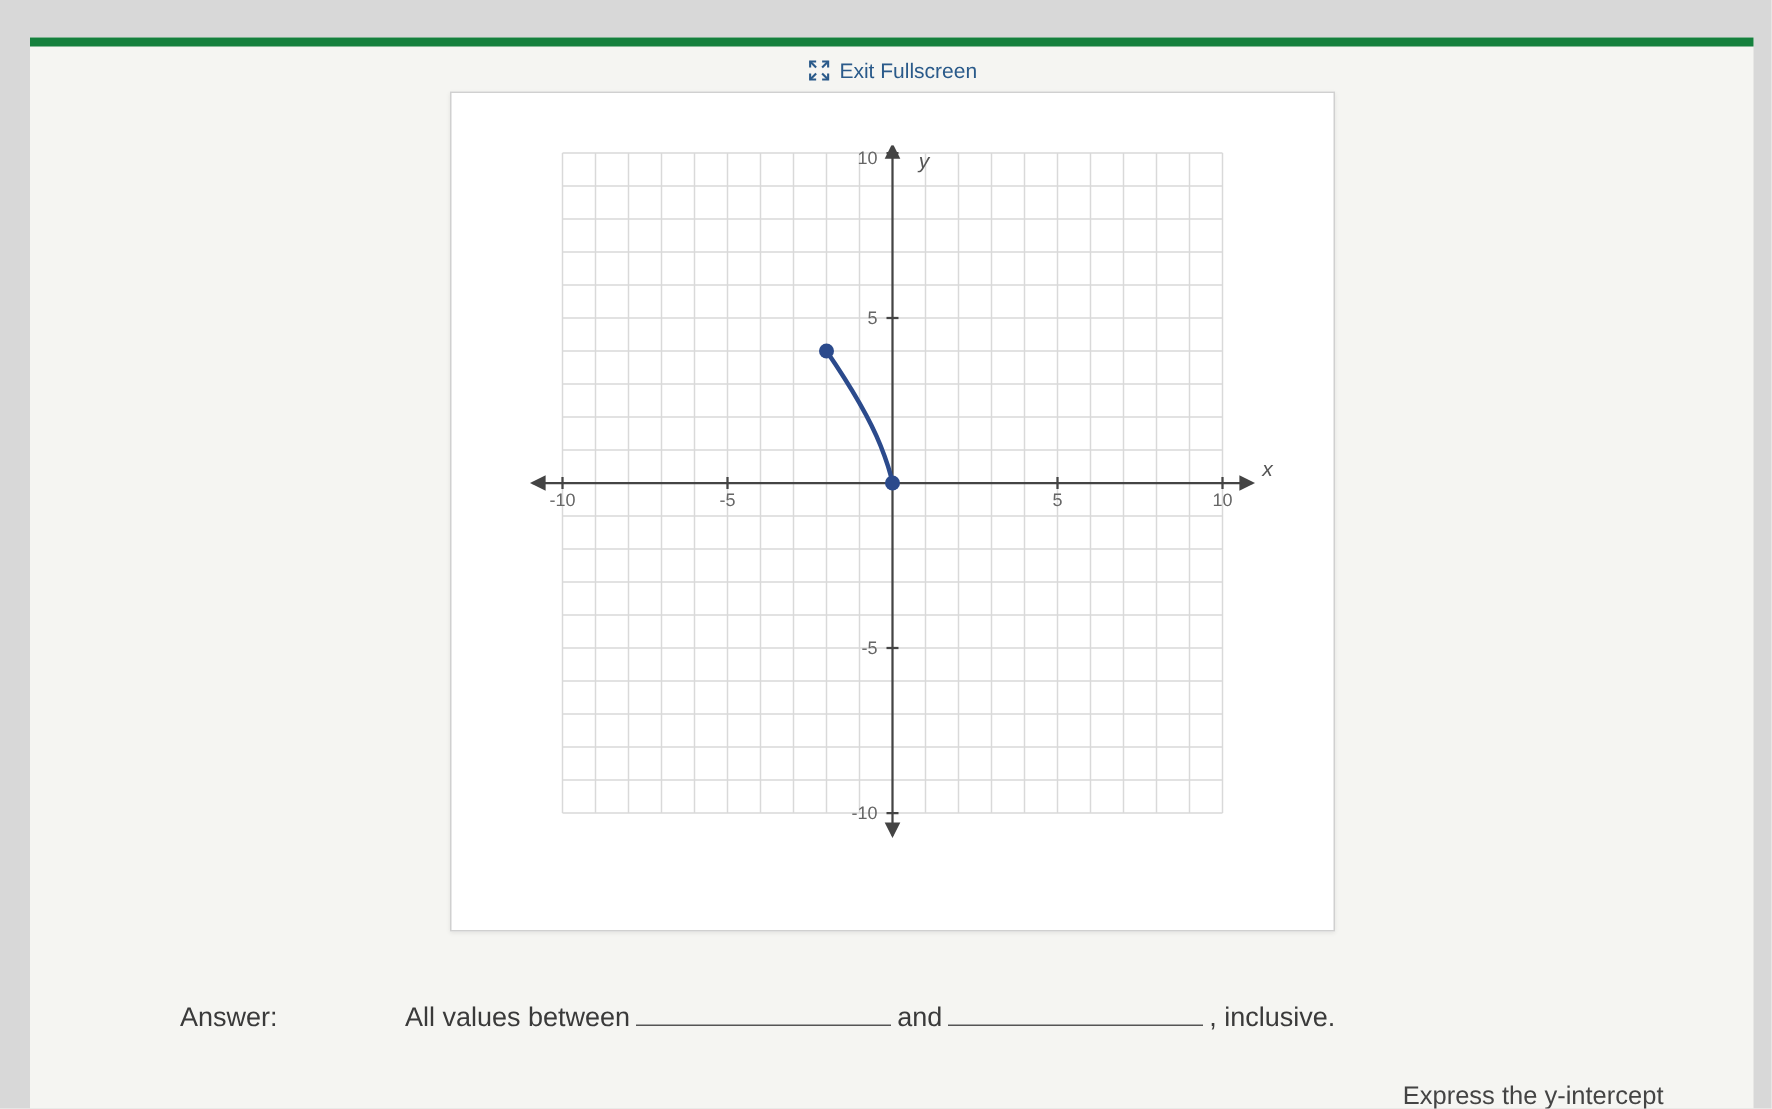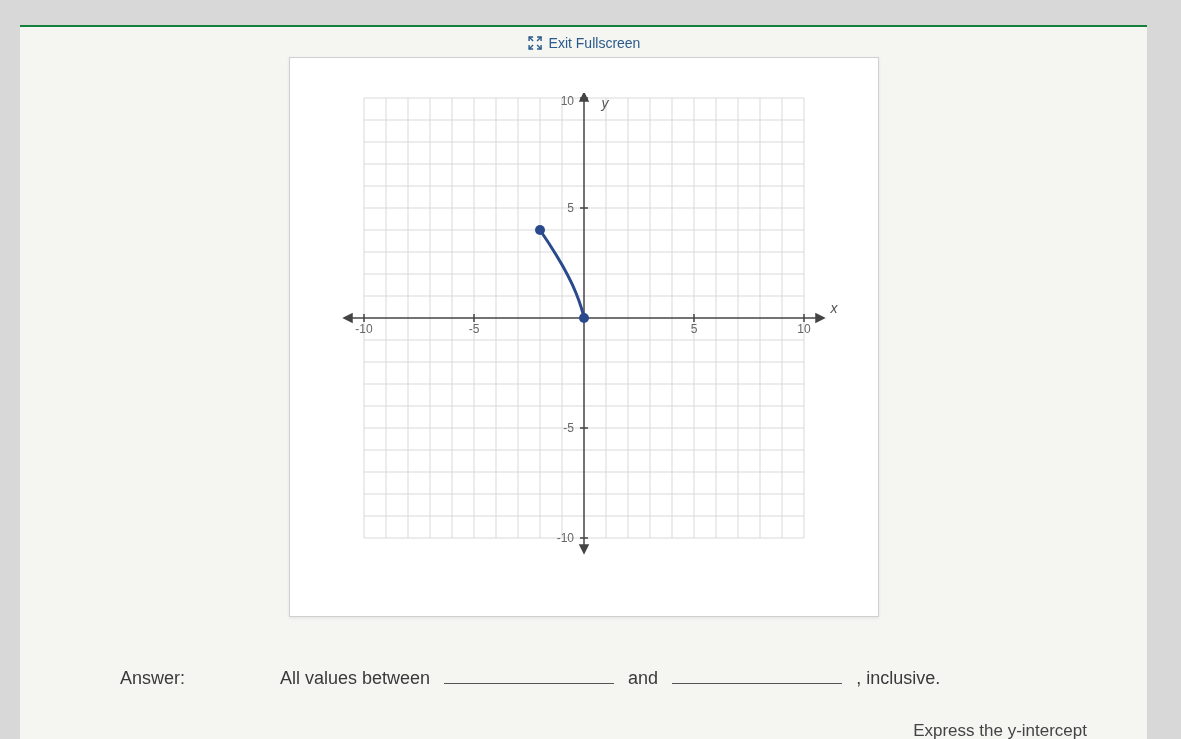--- a/index.html
+++ b/index.html
@@ -6,24 +6,24 @@
     body {
       font-family: Arial, sans-serif;
       background: #d8d8d8;
       width: 1181px;
       height: 739px;
       position: relative;
       overflow: hidden;
     }
     .page-container {
       background: #f5f5f2;
-      margin: 25px 34px 0 20px;
+      margin: 25px 12px 0 20px;
       height: 714px;
       position: relative;
-      border-top: 2px solid #15803d;
+      border-top: 6px solid #15803d;
       padding-left: 48px;
     }
     .exit-fullscreen {
       position: absolute;
       top: 8px;
       left: 50%;
       transform: translateX(-50%);
       display: flex;
       align-items: center;
       gap: 6px;
@@ -74,21 +74,20 @@
       position: absolute;
       bottom: 50px;
       left: 0;
       right: 0;
       display: flex;
       align-items: baseline;
       justify-content: flex-start;
       padding: 0 100px;
       font-size: 18px;
       color: #3a3a3a;
-      gap: 10px;
     }
     .answer-label {
       width: 150px;
       font-weight: 400;
     }
     .blank {
       display: inline-block;
       border-bottom: 1.5px solid #555;
       min-width: 170px;
       height: 20px;

